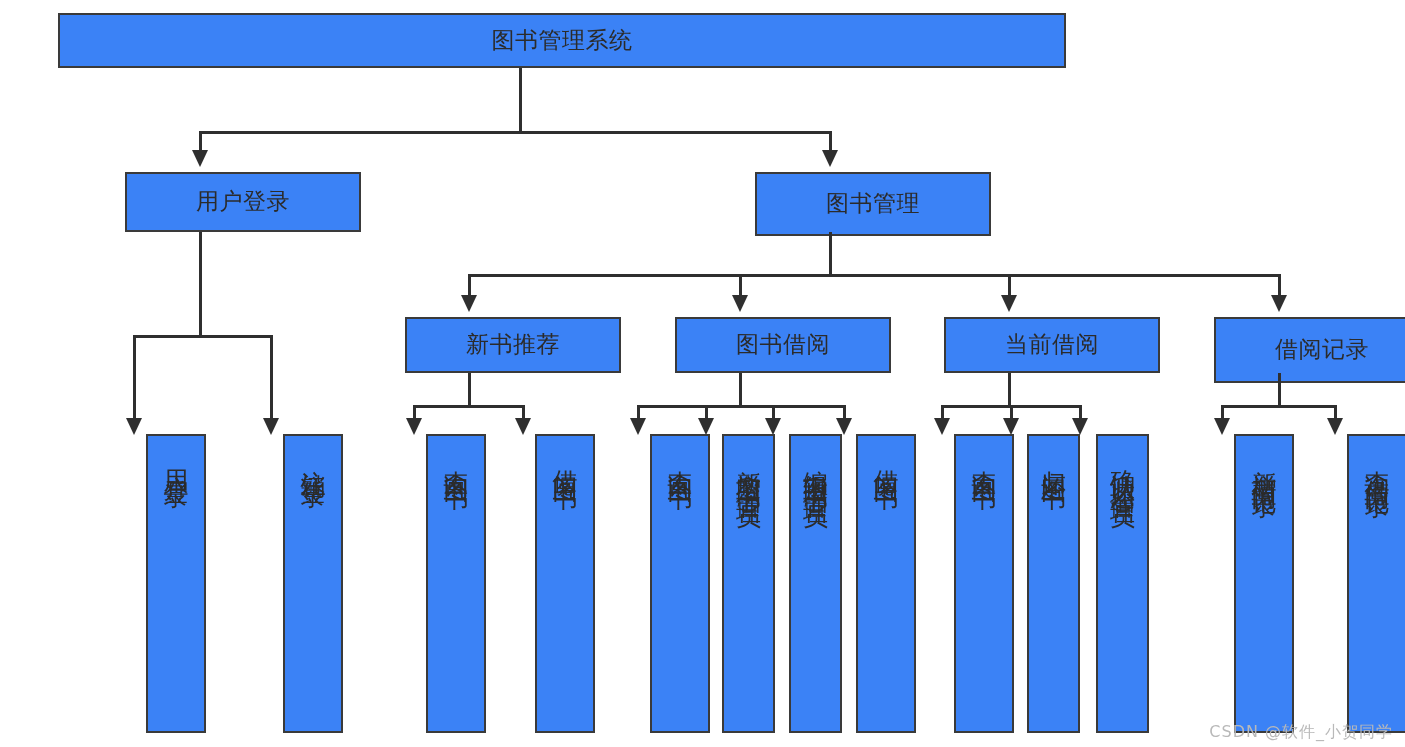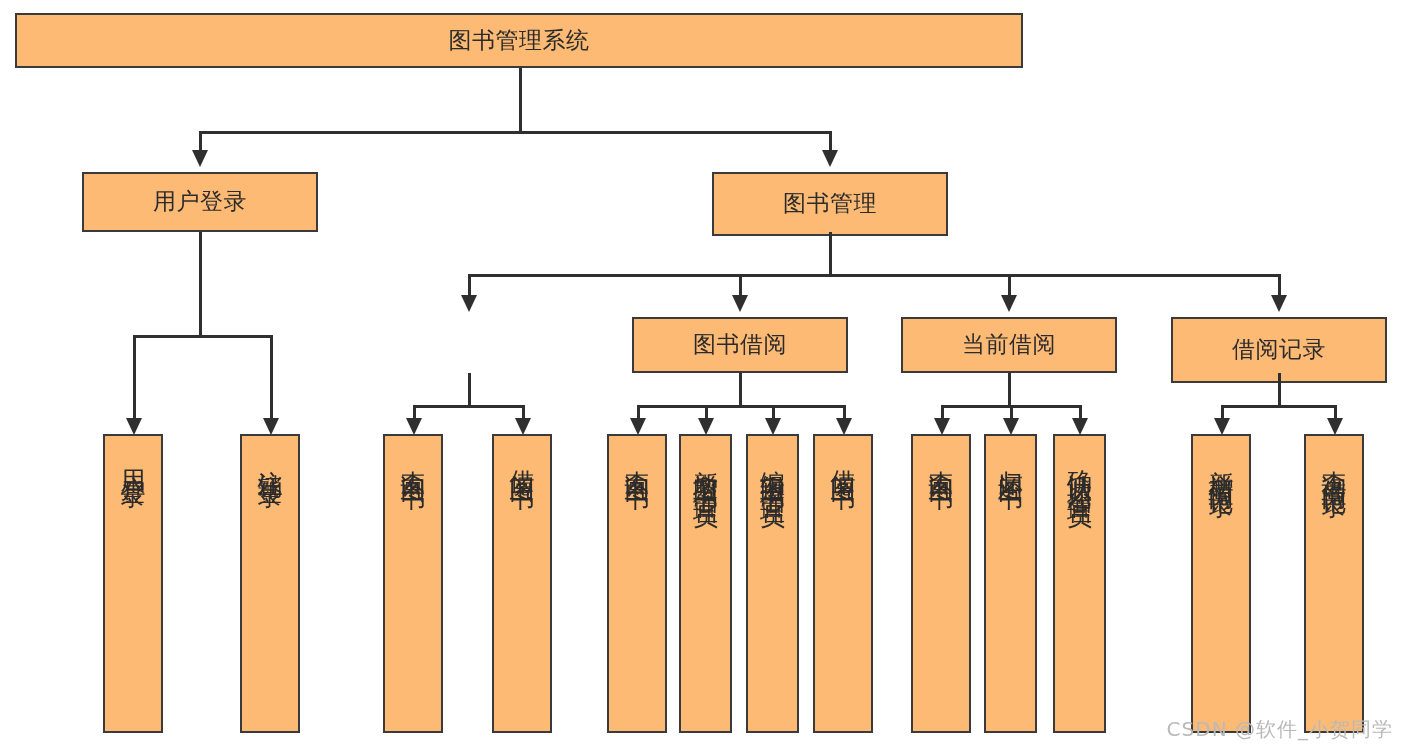--- a/index.html
+++ b/index.html
@@ -15,25 +15,26 @@
     width: 1405px;
     height: 747px;
     background: #ffffff;
     overflow: hidden;
   }
   
   .node {
     position: absolute;
     box-sizing: border-box;
     border: 2.5px solid #3a3a3a;
-    background: #fdba74;
+    background: #3b82f6;
     display: flex;
     align-items: center;
     justify-content: center;
     color: #262626;
+    margin-left: 43px;
   }
   .node .label {
     text-align: center;
     line-height: 1.12;
     letter-spacing: 0.5px;
     color: #2b2b2b;
     white-space: pre-wrap;
   }
   
   .node.horiz .label {
@@ -70,21 +71,21 @@
     height: 0;
     border-left: 8px solid transparent;
     border-right: 8px solid transparent;
     border-top: 17px solid #2f2f2f;
   }
   
   #watermark {
     position: absolute;
     right: 12px;
     bottom: 4px;
-    font-size: 20px;
+    font-size: 16px;
     color: #b9b9b9;
     letter-spacing: 1px;
     white-space: nowrap;
     pointer-events: none;
   }
 </style>
 </head>
 <body>
 
 <div id="canvas">
@@ -119,20 +120,23 @@
   <div class="hline" style="left:468px; top:274px; width:812px;"></div>
   <div class="vline" style="left:468px; top:274px; height:22px;"></div>
   <div class="arrow" style="left:461px; top:295px;"></div>
   <div class="vline" style="left:739px; top:274px; height:22px;"></div>
   <div class="arrow" style="left:732px; top:295px;"></div>
   <div class="vline" style="left:1008px; top:274px; height:22px;"></div>
   <div class="arrow" style="left:1001px; top:295px;"></div>
   <div class="vline" style="left:1278px; top:274px; height:22px;"></div>
   <div class="arrow" style="left:1271px; top:295px;"></div>
 
+  <div class="node horiz" style="left:362px; top:317px; width:216px; height:56px;">
+    <span class="label">新书推荐</span>
+  </div>
   <div class="node horiz" style="left:901px; top:317px; width:216px; height:56px;">
     <span class="label">当前借阅</span>
   </div>
   <div class="node horiz" style="left:632px; top:317px; width:216px; height:56px;">
     <span class="label">图书借阅</span>
   </div>
   <div class="node horiz" style="left:1171px; top:317px; width:216px; height:66px;">
     <span class="label">借阅记录</span>
   </div>
 

